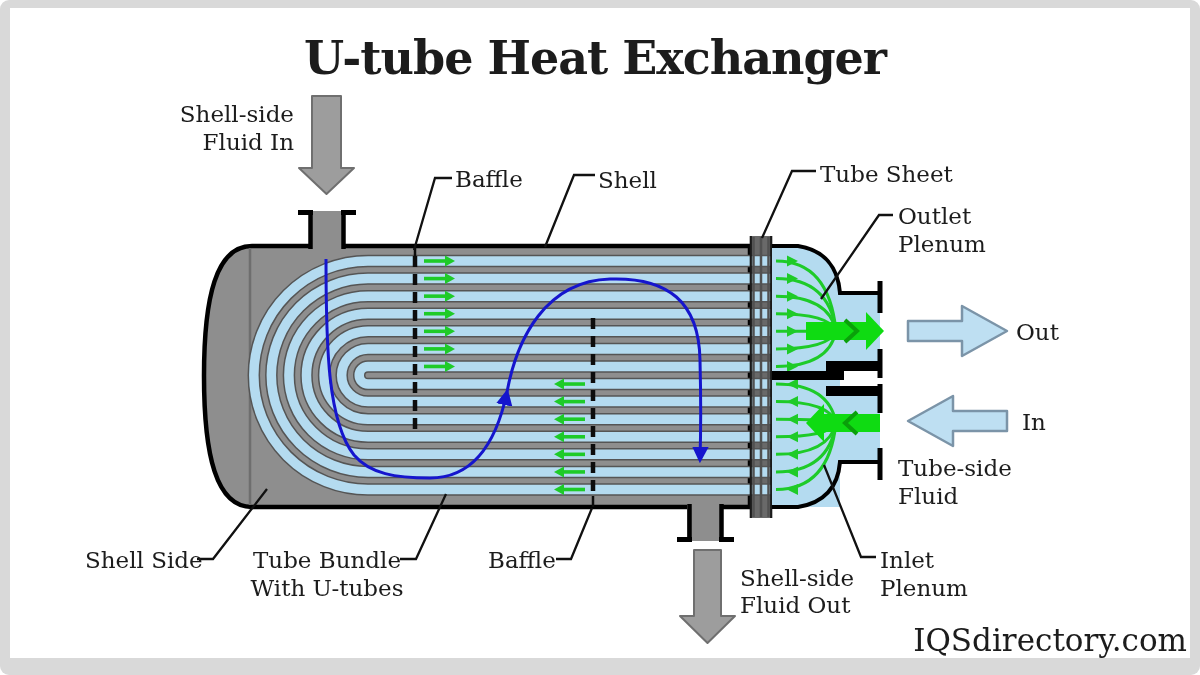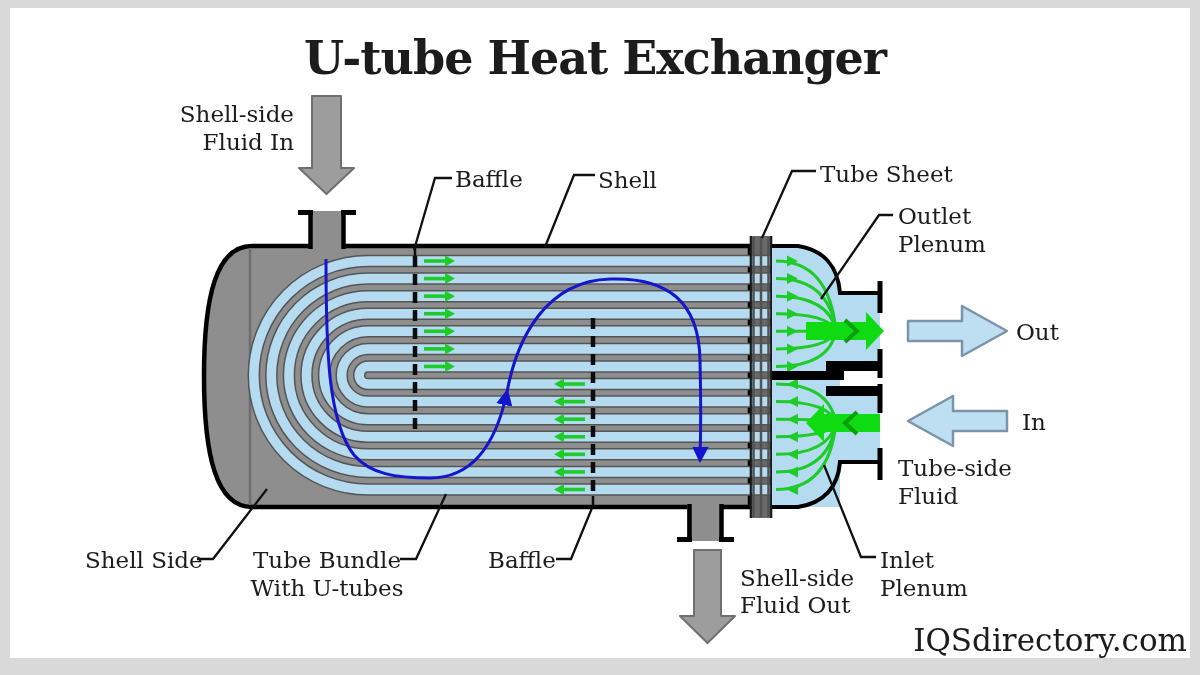--- a/index.html
+++ b/index.html
@@ -1,16 +1,16 @@
 <!DOCTYPE html>
 <html style="--fluid: #b4dbf0; --green: #1ecb28; --tgreen: #0fdb12; --flow: #1515cd; --barrow: #bedff2; --barrow-edge: #7b94a8; --garrow: #9d9d9d; --garrow-edge: #6f6f6f; --text: #1c1c1c;"><head>
 <meta charset="utf-8">
 <style>
   html,body{margin:0;padding:0;background:#fff;}
-  .page{position:relative;width:1200px;height:675px;overflow:hidden;}
+  .page{position:relative;width:1200px;height:675px;overflow:hidden;border-radius:9px;}
   svg{display:block;}
   svg text{font-family:"DejaVu Serif","Liberation Serif",serif;fill:var(--text,#1c1c1c);}
   .title{font-size:46px;font-weight:700;letter-spacing:-1px;}
   .lbl{font-size:23px;}
   .wm{font-size:31px;}
   .tube-edge{fill:none;stroke:#555;stroke-width:12.5;}
   .tube{fill:none;stroke:var(--fluid,#b4dbf0);stroke-width:9.5;}
   .green-line{fill:none;stroke:var(--green,#1ecb28);stroke-width:3;}
   .green-tail{fill:none;stroke:var(--green,#1ecb28);stroke-width:3.6;}
   .green-fill{fill:var(--green,#1ecb28);}

